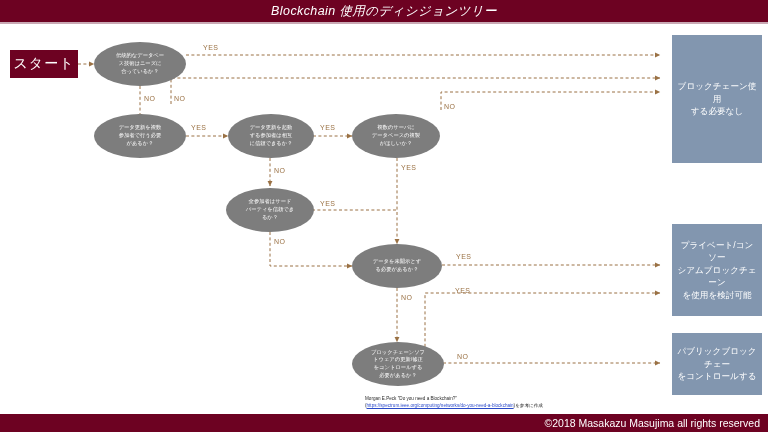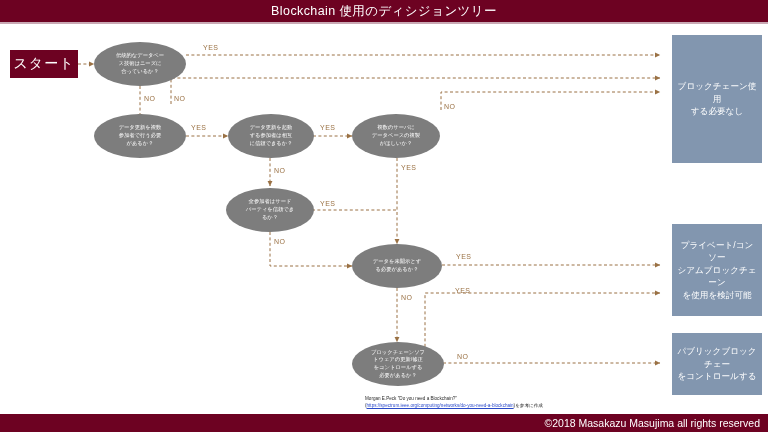--- a/index.html
+++ b/index.html
@@ -13,21 +13,21 @@
   #slide{position:relative;width:768px;height:432px;overflow:hidden;background:#fff;}
 
   
   .header-bar{
     position:absolute;left:0;top:0;width:768px;height:22px;
     background:#6d0222;
   }
   .header-title{
     position:absolute;left:0;top:0;width:768px;height:22px;
     line-height:22px;text-align:center;color:#ffffff;
-    font-size:12.5px;letter-spacing:.4px;white-space:nowrap;
+    font-size:12.5px;letter-spacing:.4px;white-space:nowrap;font-style:italic;
   }
   .header-underline{
     position:absolute;left:0;top:22px;width:768px;height:1.5px;
     background:#c9a9b4;
   }
 
   
   .footer-bar{
     position:absolute;left:0;top:414px;width:768px;height:18px;
     background:#6d0222;

